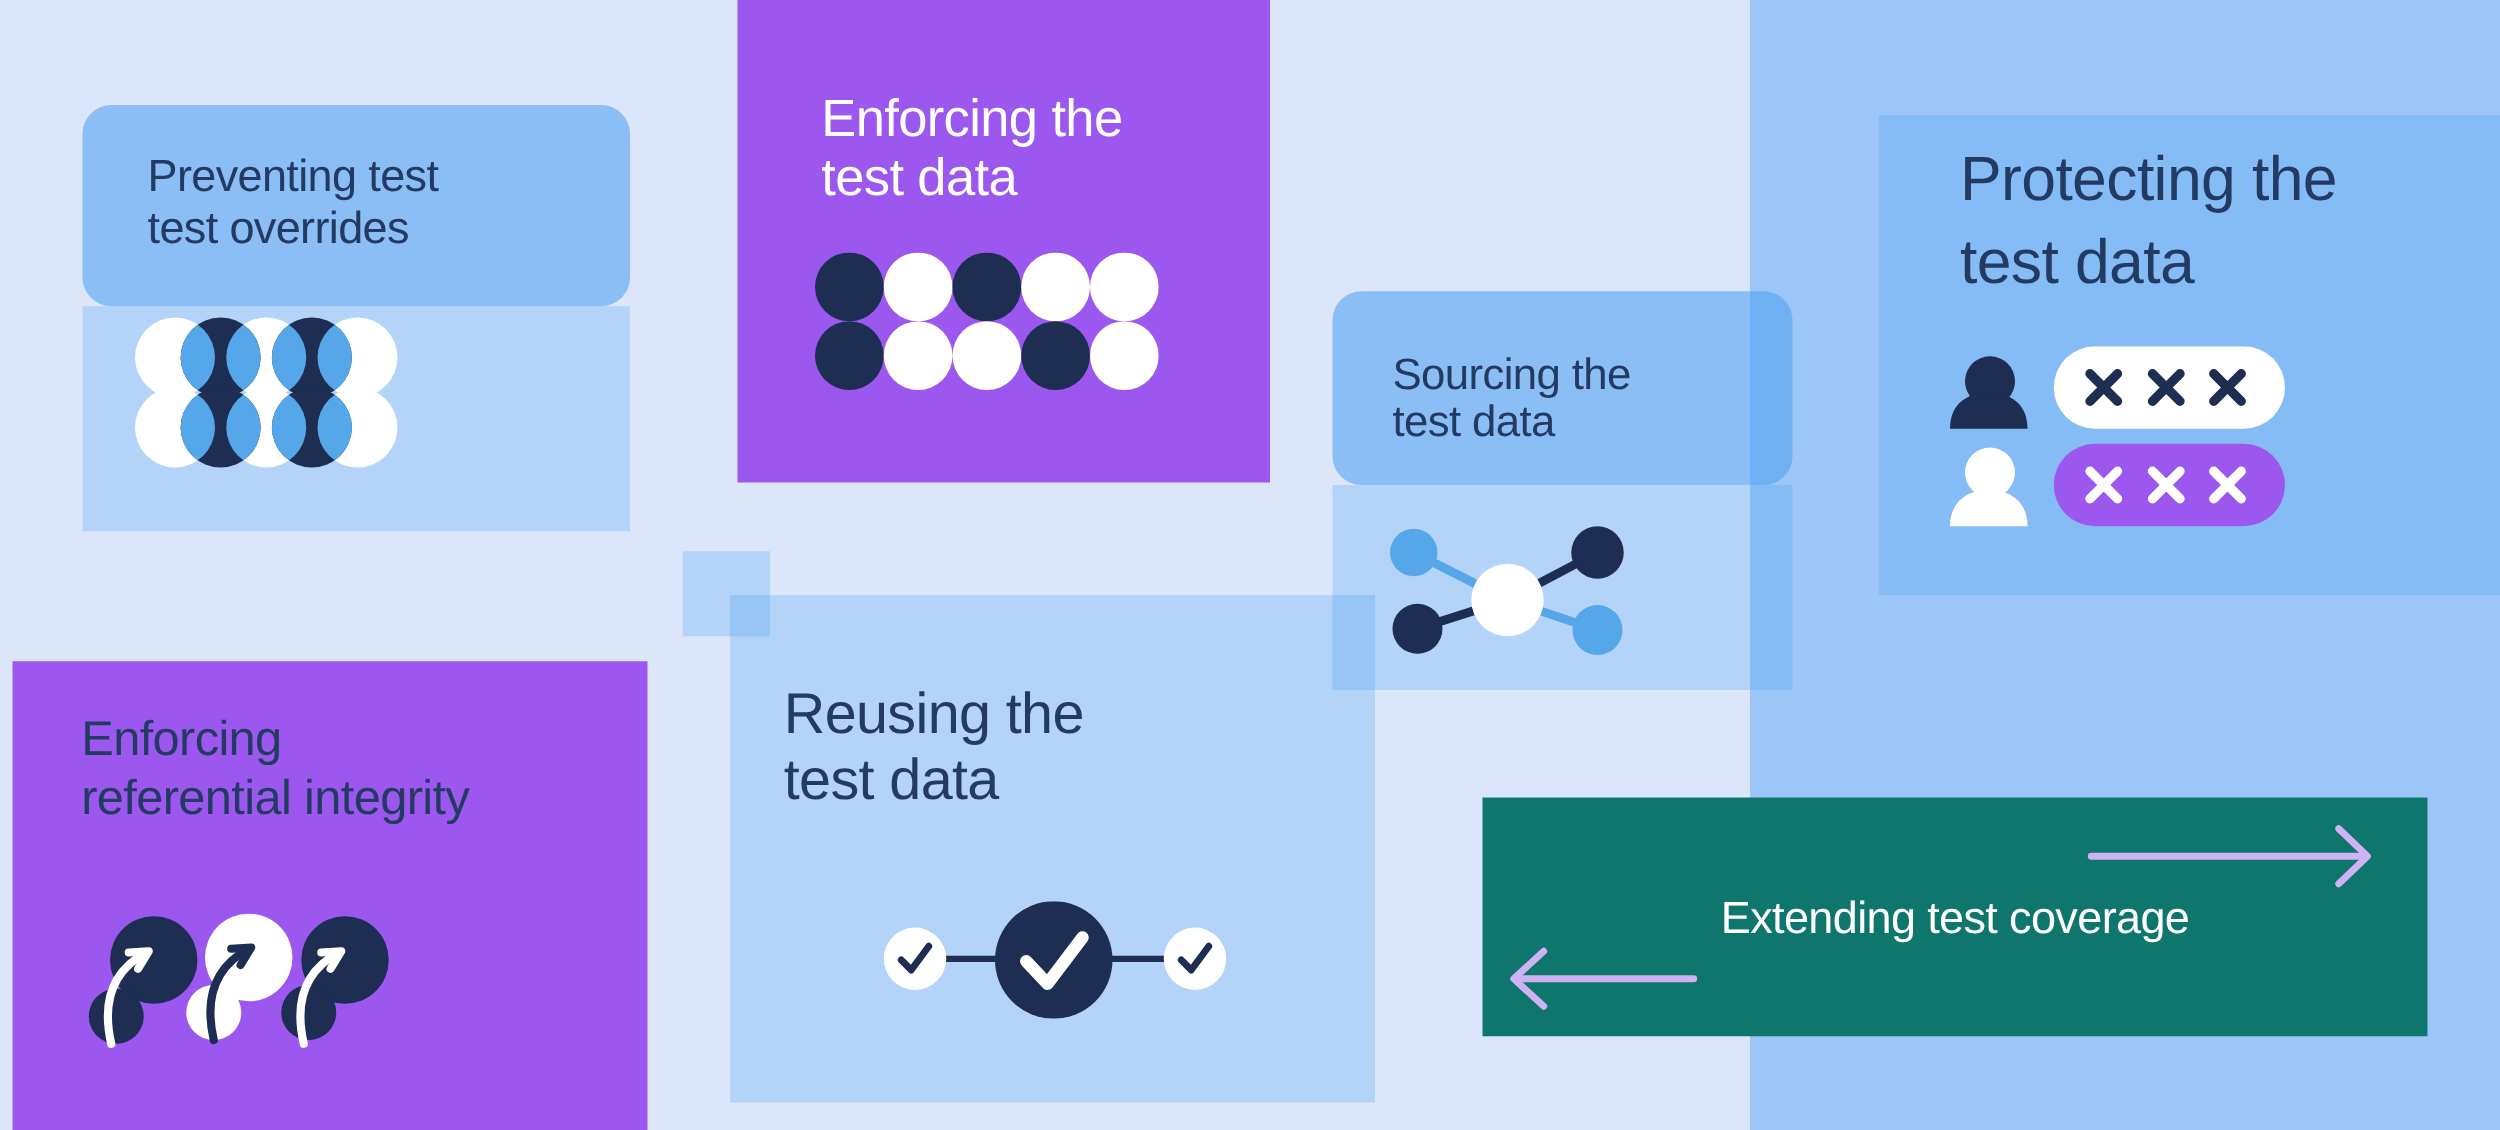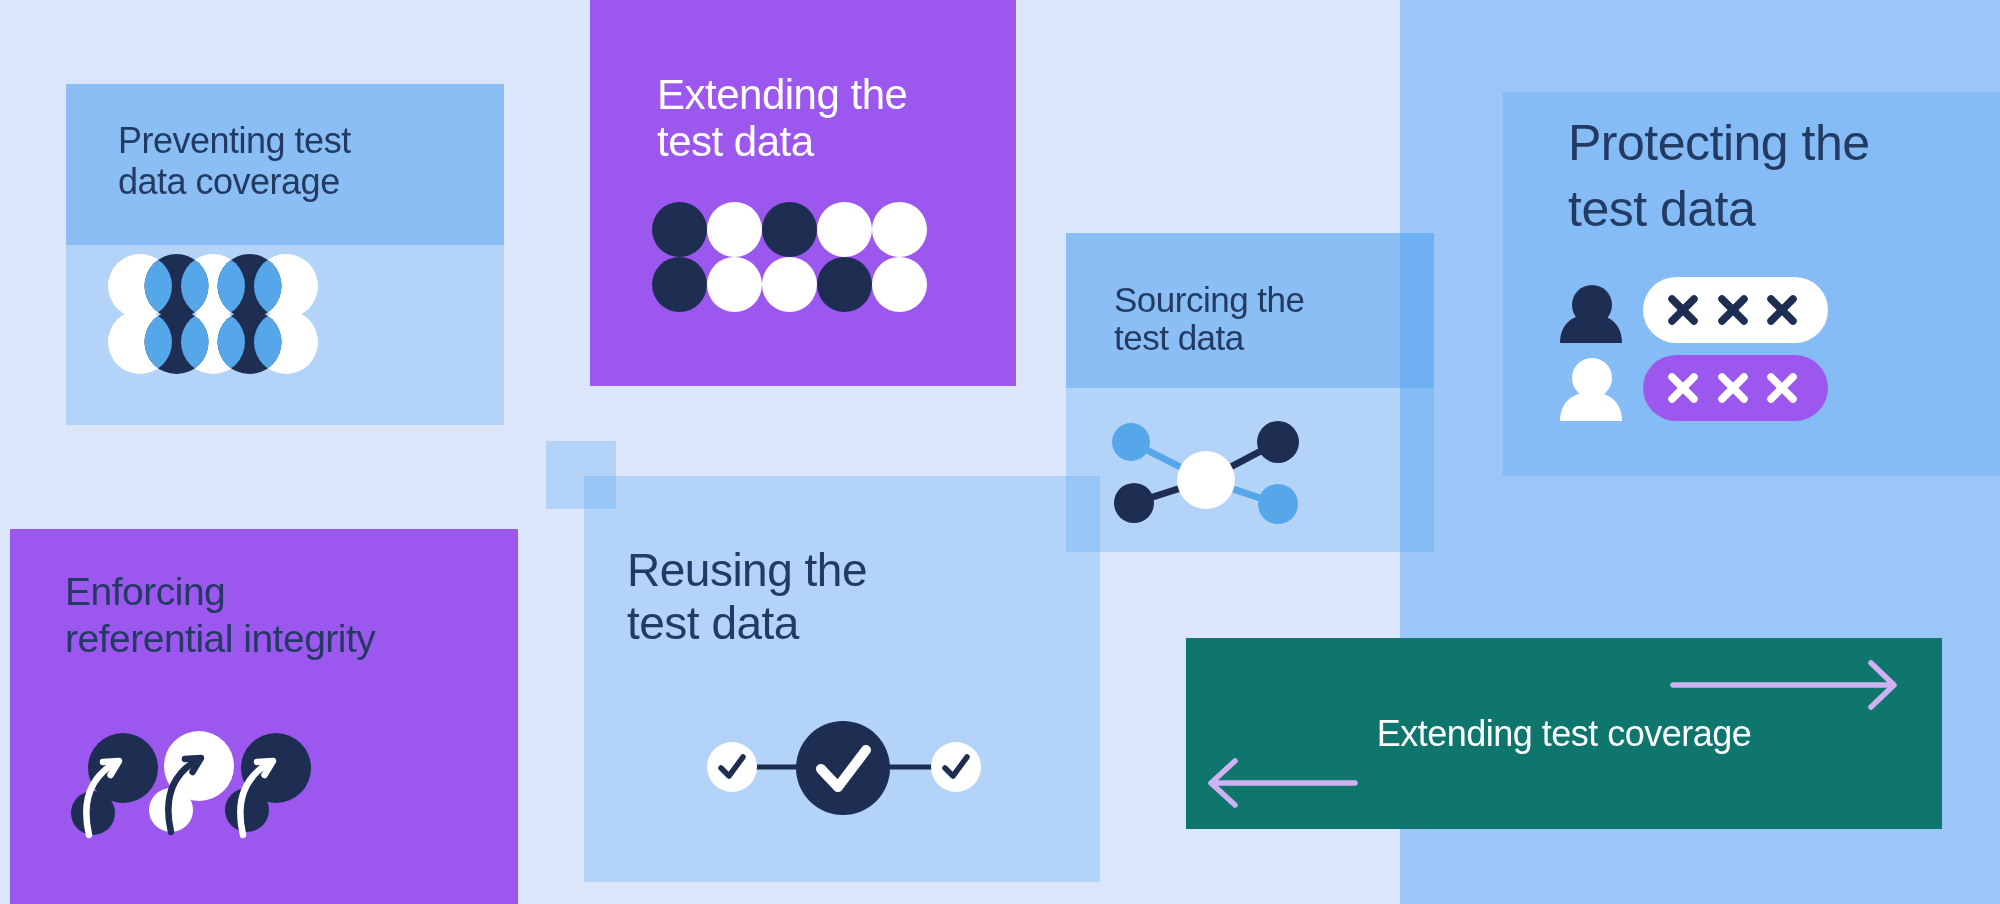--- a/index.html
+++ b/index.html
@@ -7,21 +7,21 @@
   #canvas{position:relative;width:2000px;height:904px;overflow:hidden;background:#dce6fb;}
 
   .abs{position:absolute;}
   #bg-column{left:1400px;top:0;width:600px;height:904px;background:#9cc6f8;}
   #decor-square{left:546px;top:441px;width:70px;height:68px;background:rgba(77,160,240,0.28);}
 
   .card{position:absolute;}
   .card h2{margin:0;font-weight:400;color:#233a63;letter-spacing:-0.5px;}
 
   
-  .hd{background:rgba(77,160,240,0.57);}
+  .hd{background:rgba(77,160,240,0.57);border-radius:23px;}
   .bd{background:rgba(77,160,240,0.28);position:relative;}
 
   #card-preventing{left:66px;top:84px;width:438px;height:341px;}
   #card-preventing .hd{height:161px;}
   #card-preventing .bd{height:180px;}
   #card-preventing h2{padding:36px 0 0 52px;font-size:36px;line-height:41px;}
   #preventing-icon{left:42px;top:4px;width:212px;height:126px;}
 
   #card-subsetting{left:590px;top:0;width:426px;height:386px;background:#9c58ee;}
   #card-subsetting h2{padding:71px 0 0 67px;font-size:42px;line-height:47px;color:#ffffff;}
@@ -57,21 +57,21 @@
 <body>
 
 <div id="canvas">
 
   <div id="bg-column" class="abs"></div>
   <div id="decor-square" class="abs"></div>
 
   <section class="card" id="card-preventing">
     <div class="hd">
       <h2><span>Preventing test</span><br>
-      <span>data coverage</span></h2>
+      <span>test overrides</span></h2>
     </div>
     <div class="bd">
       <svg id="preventing-icon" viewBox="0 0 212 126">
         <defs>
           <clipPath id="cpA">
               <circle cx="32" cy="37" r="32"></circle>
             </clipPath>
           <clipPath id="cpB">
               <circle cx="105" cy="37" r="32"></circle>
             </clipPath>
@@ -112,21 +112,21 @@
               <circle cx="68.5" cy="93" r="32" clip-path="url(#cpE)"></circle>
             <circle cx="141.5" cy="93" r="32" clip-path="url(#cpE)"></circle>
               <circle cx="141.5" cy="93" r="32" clip-path="url(#cpF)"></circle>
           </g>
         </g>
       </svg>
     </div>
   </section>
 
   <section class="card" id="card-subsetting">
-    <h2><span>Extending the</span><br>
+    <h2><span>Enforcing the</span><br>
     <span>test data</span></h2>
     <svg id="subsetting-icon" viewBox="0 0 275 110">
       <g>
         <circle cx="27.5" cy="27.5" r="27.5" fill="#1d2e52"></circle>
         <circle cx="82.5" cy="27.5" r="27.5" fill="#ffffff"></circle>
         <circle cx="137.5" cy="27.5" r="27.5" fill="#1d2e52"></circle>
         <circle cx="192.5" cy="27.5" r="27.5" fill="#ffffff"></circle>
         <circle cx="247.5" cy="27.5" r="27.5" fill="#ffffff"></circle>
         <circle cx="27.5" cy="82.5" r="27.5" fill="#1d2e52"></circle>
         <circle cx="82.5" cy="82.5" r="27.5" fill="#ffffff"></circle>

